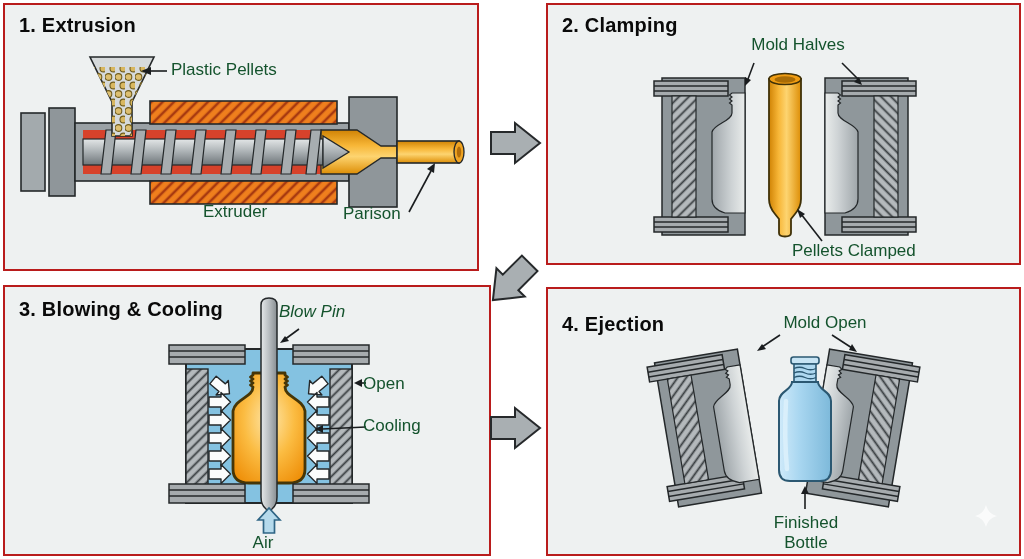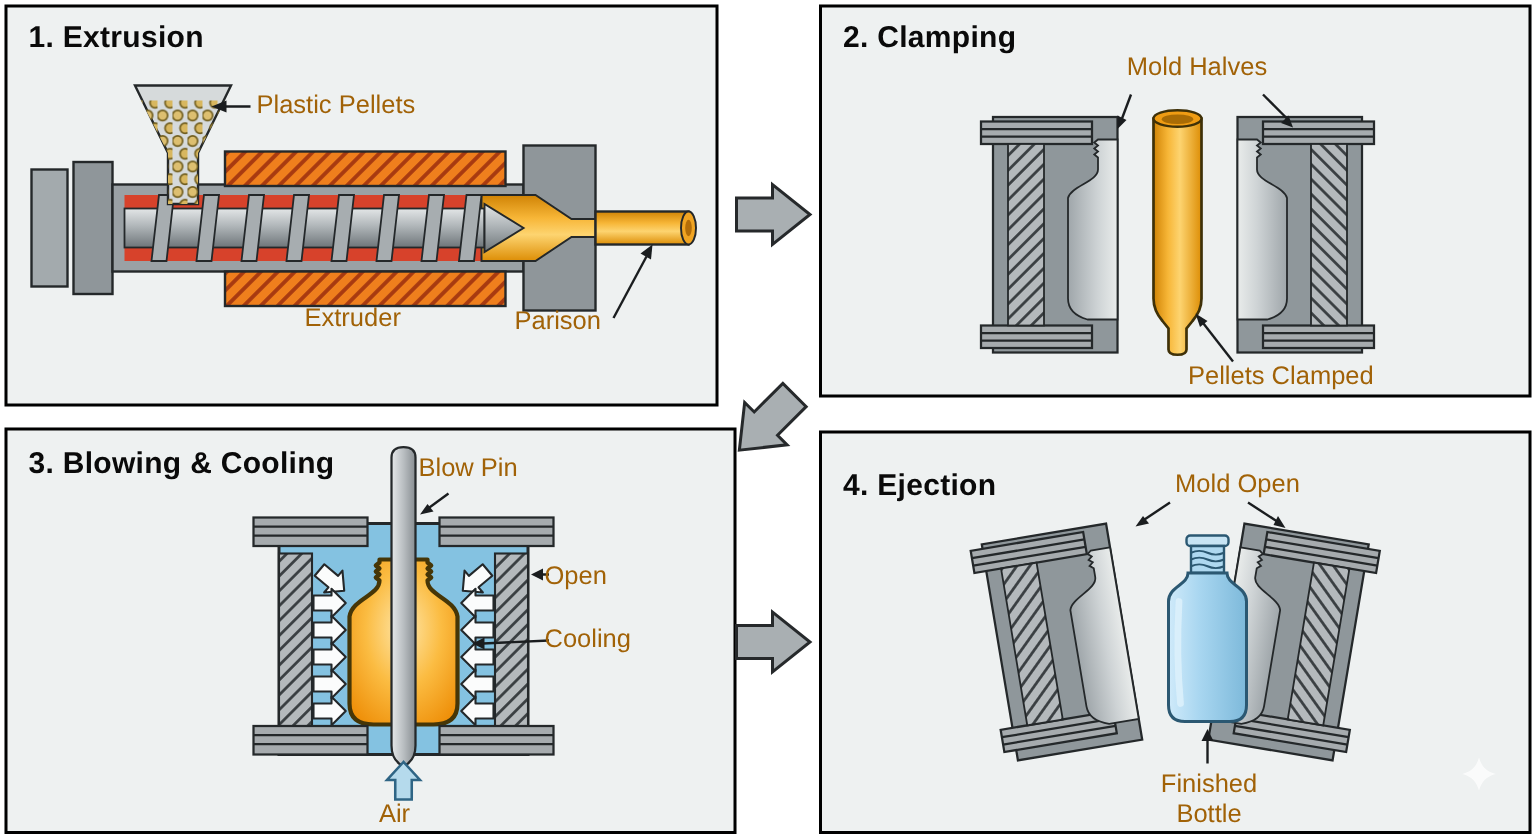--- a/index.html
+++ b/index.html
@@ -1,24 +1,24 @@
 <!DOCTYPE html>
 <html><head>
 <meta charset="utf-8">
 <style>
   html,body{margin:0;padding:0;background:#ffffff;}
   .stage{position:relative;width:1024px;height:559px;background:#ffffff;overflow:hidden;
          font-family:"Liberation Sans",sans-serif;color:#0d0d0d;}
-  .panel{position:absolute;background:#eef1f1;border:2px solid #000000;box-sizing:border-box;}
+  .panel{position:absolute;background:#eef1f1;border:2px solid #b91c1c;box-sizing:border-box;}
   .panel svg{position:absolute;left:0;top:0;width:100%;height:100%;display:block;}
   #panel-1{left:3px;top:3px;width:476px;height:268px;}
   #panel-2{left:546px;top:3px;width:475px;height:262px;}
   #panel-3{left:3px;top:285px;width:488px;height:271px;}
   #panel-4{left:546px;top:287px;width:475px;height:269px;}
-  .lbl{position:absolute;font-size:17px;line-height:1.2;white-space:nowrap;color:#a16207;}
+  .lbl{position:absolute;font-size:17px;line-height:1.2;white-space:nowrap;color:#14532d;}
   .title{position:absolute;font-size:20px;font-weight:700;letter-spacing:.2px;white-space:nowrap;color:#0a0a0a;}
   .ctr{transform:translateX(-50%);text-align:center;}
   .flow-overlay{position:absolute;left:0;top:0;width:1024px;height:559px;pointer-events:none;}
   .watermark{position:absolute;left:973px;top:503px;width:26px;height:26px;opacity:.75;}
 </style>
 </head>
 <body>
 
 <div class="stage">
 
@@ -194,21 +194,21 @@
       <g stroke="#1a1d1f" stroke-width="1.6" fill="#1a1d1f">
         <line x1="288" y1="42" x2="273" y2="53"></line>
         <polygon points="269,56 274,49 278,54" stroke="none"></polygon>
         <line x1="355" y1="96" x2="349" y2="96"></line>
         <polygon points="343,96 351,92 351,100" stroke="none"></polygon>
         <line x1="355" y1="140" x2="311" y2="142"></line>
         <polygon points="304,142 312,138 312,146" stroke="none"></polygon>
       </g>
     </svg>
     <div class="title" style="left:14px;top:11px;">3. Blowing &amp; Cooling</div>
-    <div class="lbl" style="left:274px;top:15px;">Blow Pin</div>
+    <div class="lbl" style="left:274px;top:15px;font-style:italic;">Blow Pin</div>
     <div class="lbl" style="left:358px;top:87px;">Open</div>
     <div class="lbl" style="left:358px;top:129px;">Cooling</div>
     <div class="lbl ctr" style="left:258px;top:246px;">Air</div>
   </div>
 
   <div class="panel" id="panel-4">
     <svg viewBox="0 0 471 265">
       <defs>
         <pattern id="p4-hatch" width="7" height="7" patternUnits="userSpaceOnUse" patternTransform="rotate(-45)">
           <rect width="7" height="7" fill="#b4b9bc"></rect>

